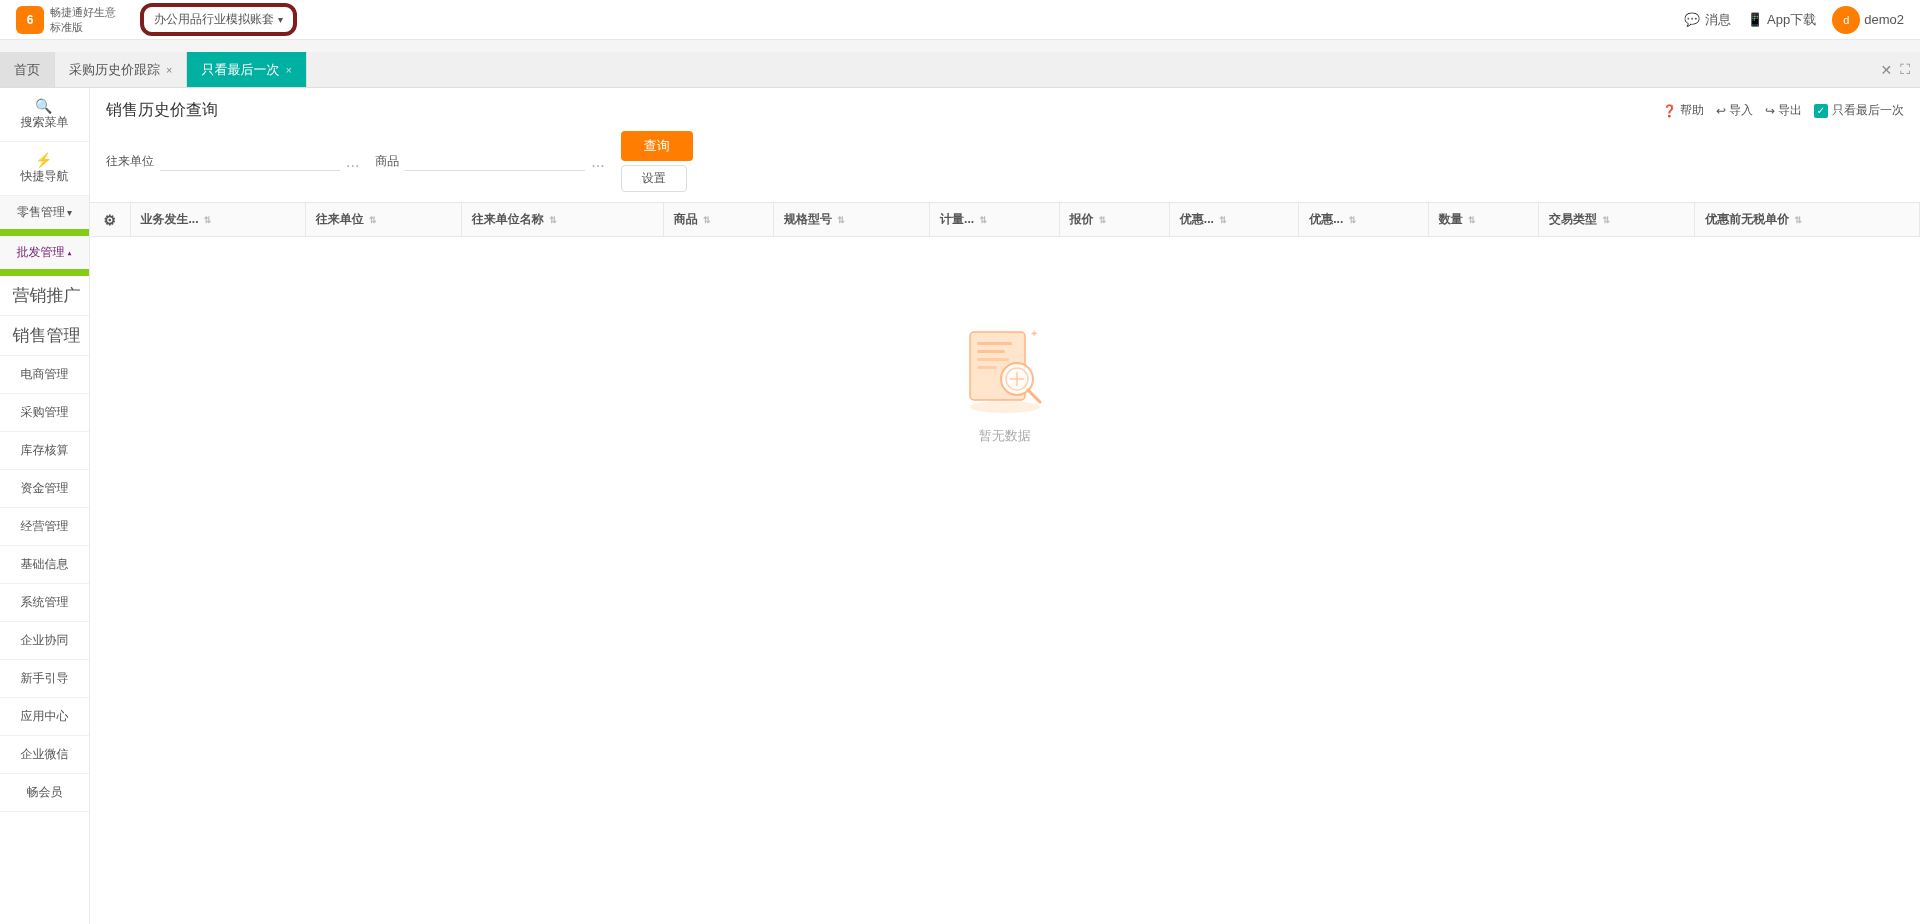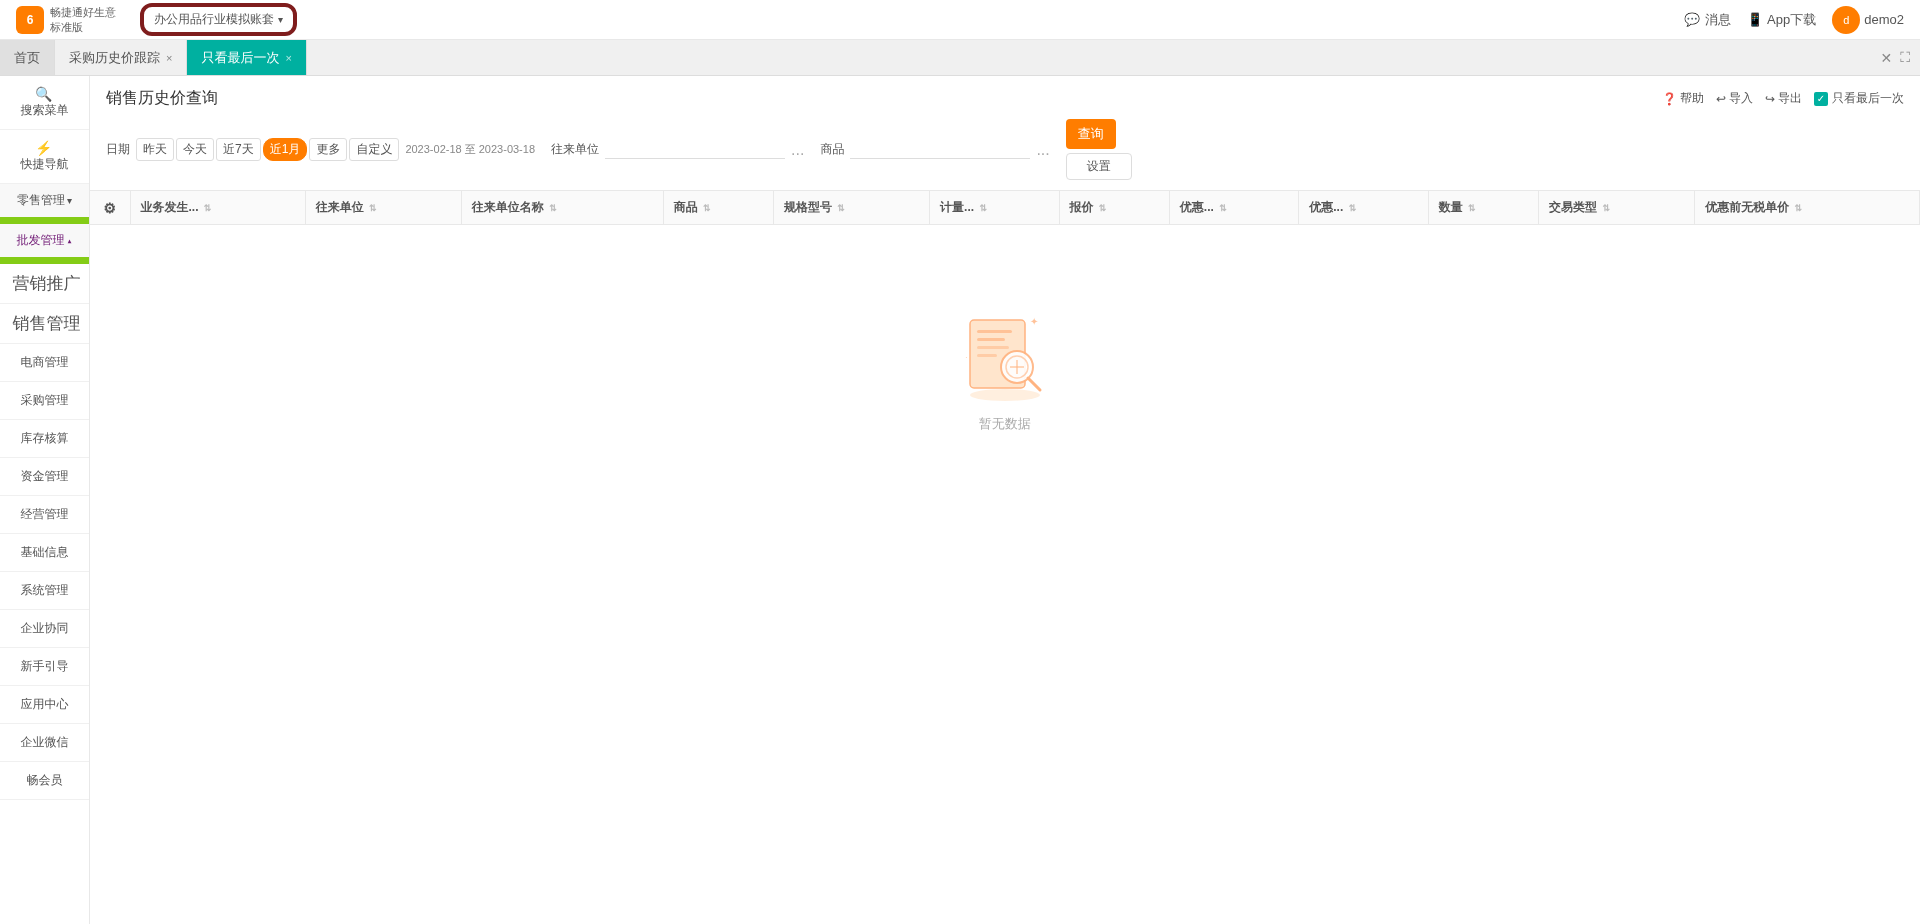--- a/index.html
+++ b/index.html
@@ -10,21 +10,21 @@
     .topbar-left { display: flex; align-items: center; gap: 8px; }
     .logo-area { display: flex; align-items: center; gap: 6px; }
     .logo-icon { width: 28px; height: 28px; background: #ff7d00; border-radius: 6px; display: flex; align-items: center; justify-content: center; color: white; font-size: 12px; font-weight: bold; }
     .logo-text { font-size: 11px; color: #666; line-height: 1.3; }
     .app-selector { display: flex; align-items: center; gap: 4px; padding: 4px 10px; border: 4px solid #7f1d1d; border-radius: 12px; cursor: pointer; color: #555; font-size: 12px; margin-left: 16px; }
     .topbar-right { display: flex; align-items: center; gap: 16px; color: #555; font-size: 13px; }
     .topbar-right-item { display: flex; align-items: center; gap: 4px; cursor: pointer; }
     .avatar { width: 28px; height: 28px; border-radius: 50%; background: #ff7d00; display: flex; align-items: center; justify-content: center; color: white; font-size: 11px; }
 
     
-    .tabbar { height: 36px; background: #f0f0f0; display: flex; align-items: stretch; border-bottom: 1px solid #ddd; }
+    .tabbar { height: 36px; background: #f0f0f0; display: flex; align-items: stretch; border-bottom: 1px solid #ddd; margin-top: 12px; }
     .tab { display: flex; align-items: center; padding: 0 14px; cursor: pointer; font-size: 13px; color: #555; border-right: 1px solid #ddd; gap: 6px; white-space: nowrap; }
     .tab.active { background: #00b0a0; color: white; }
     .tab.home { background: #e0e0e0; }
     .tab-close { font-size: 11px; cursor: pointer; opacity: 0.7; }
     .tabbar-actions { margin-left: auto; display: flex; align-items: center; gap: 8px; padding: 0 10px; }
 
     
     .main-layout { display: flex; flex: 1; overflow: hidden; }
 
     
@@ -52,21 +52,21 @@
     .filter-label { color: #555; white-space: nowrap; }
     .date-buttons { display: flex; gap: 2px; }
     .date-btn { padding: 2px 6px; border: 1px solid #ddd; border-radius: 3px; cursor: pointer; font-size: 12px; color: #555; background: #fff; }
     .date-btn.active { background: #ff7d00; color: white; border-color: #ff7d00; border-radius: 10px; }
     .date-range { font-size: 11px; color: #888; }
     .filter-input-group { display: flex; align-items: center; gap: 4px; }
     .filter-input { border: none; border-bottom: 1px solid #ddd; padding: 2px 8px; font-size: 12px; width: 180px; outline: none; color: #333; }
     .filter-dots { color: #aaa; cursor: pointer; font-size: 16px; margin-left: 2px; }
 
     
-    .search-btn { background: #ff7d00; color: white; border: none; padding: 6px 12px; border-radius: 4px; cursor: pointer; font-size: 13px; }
+    .search-btn { background: #ff7d00; color: white; border: none; padding: 6px 23px; border-radius: 4px; cursor: pointer; font-size: 13px; }
     .settings-btn { background: #fff; color: #555; border: 1px solid #ddd; padding: 4px 20px; border-radius: 4px; cursor: pointer; font-size: 12px; }
 
     
     .table-container { flex: 1; overflow: auto; background: #fff; }
     .data-table { width: 100%; border-collapse: collapse; font-size: 12px; }
     .data-table th { background: #fafafa; border-bottom: 1px solid #e8e8e8; border-right: 1px solid #e8e8e8; padding: 8px 10px; text-align: left; color: #555; white-space: nowrap; position: sticky; top: 0; z-index: 1; }
     .data-table th:first-child { width: 40px; text-align: center; }
     .data-table th .sort-icons { font-size: 9px; color: #bbb; margin-left: 2px; }
     .gear-cell { width: 30px; text-align: center; color: #aaa; cursor: pointer; font-size: 14px; }
 
@@ -212,32 +212,20 @@
             <span>导出</span>
           </div>
           <div class="only-last-checkbox">
             <div class="checkbox-checked">✓</div>
             <span>只看最后一次</span>
           </div>
         </div>
       </div>
 
       <div class="filter-row">
-        <div class="filter-item">
-          <span class="filter-label">日期</span>
-          <div class="date-buttons">
-            <button class="date-btn">昨天</button>
-            <button class="date-btn">今天</button>
-            <button class="date-btn">近7天</button>
-            <button class="date-btn active">近1月</button>
-            <button class="date-btn">更多</button>
-            <button class="date-btn">自定义</button>
-          </div>
-          <div class="date-range">2023-02-18 至 2023-03-18</div>
-        </div>
 
         <div class="filter-item">
           <span class="filter-label">往来单位</span>
           <div class="filter-input-group">
             <input class="filter-input" type="text" style="">
             <span class="filter-dots">...</span>
           </div>
         </div>
 
         <div class="filter-item">

